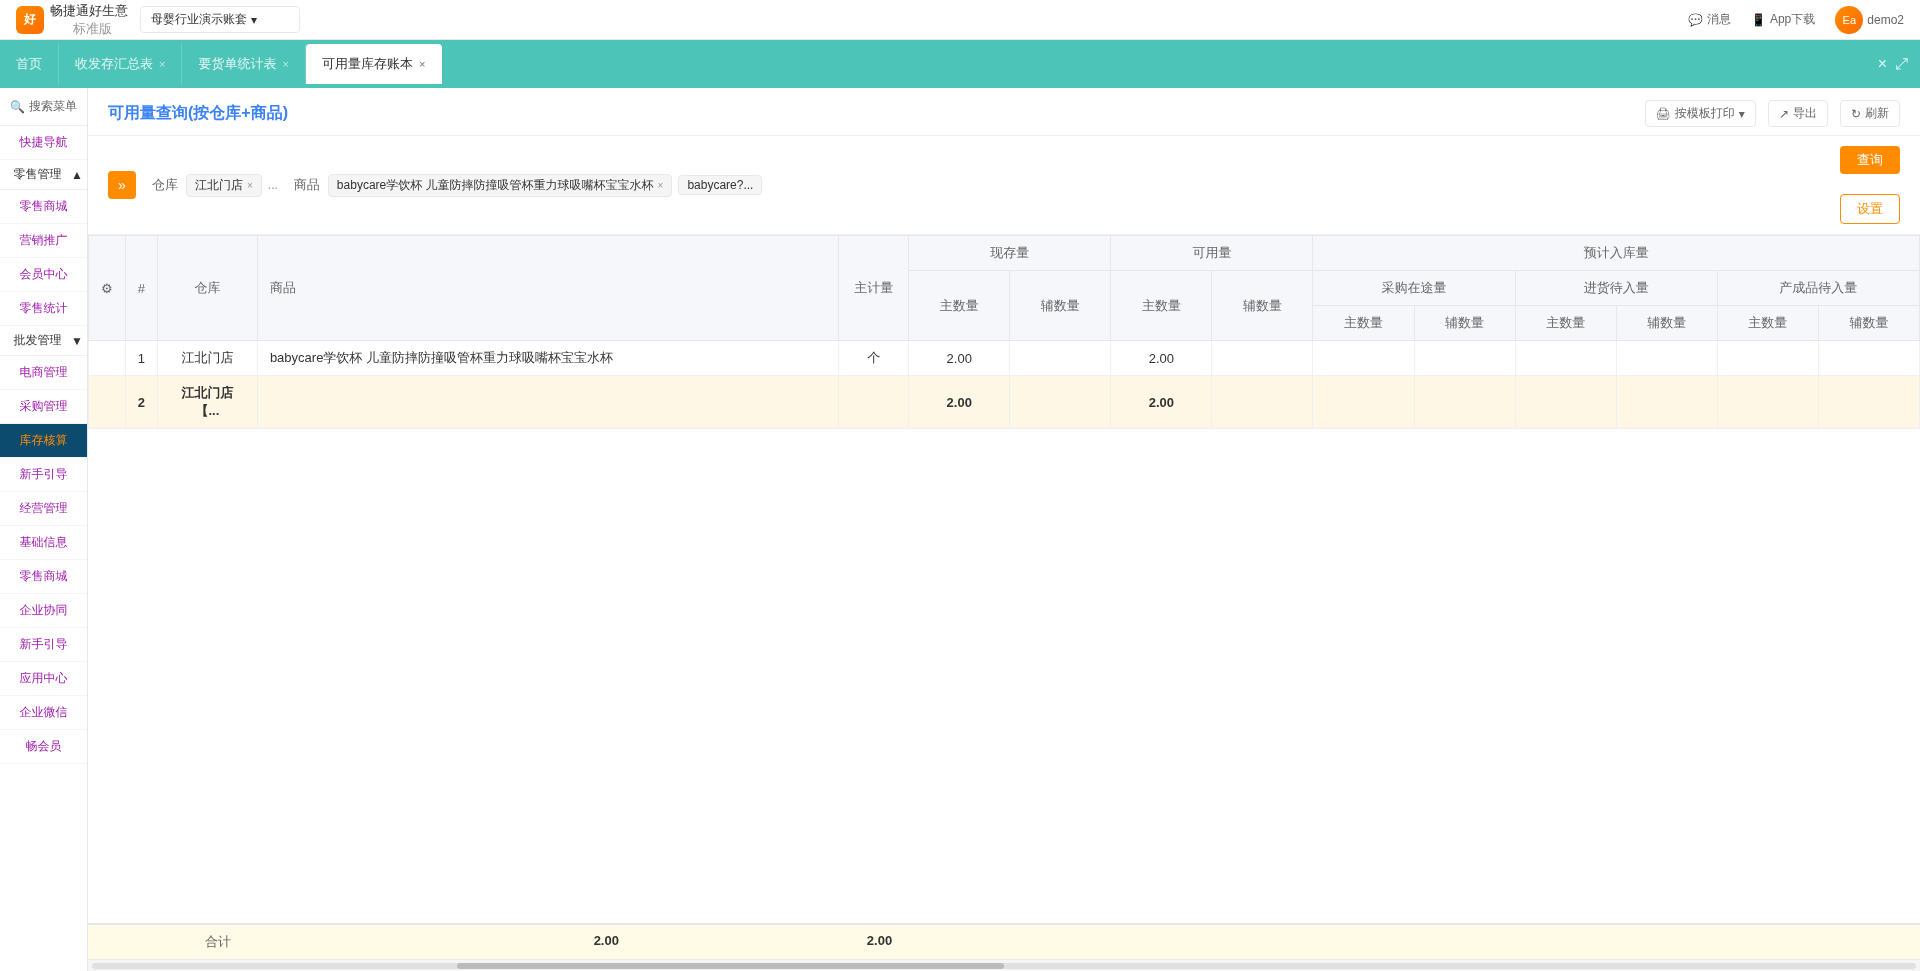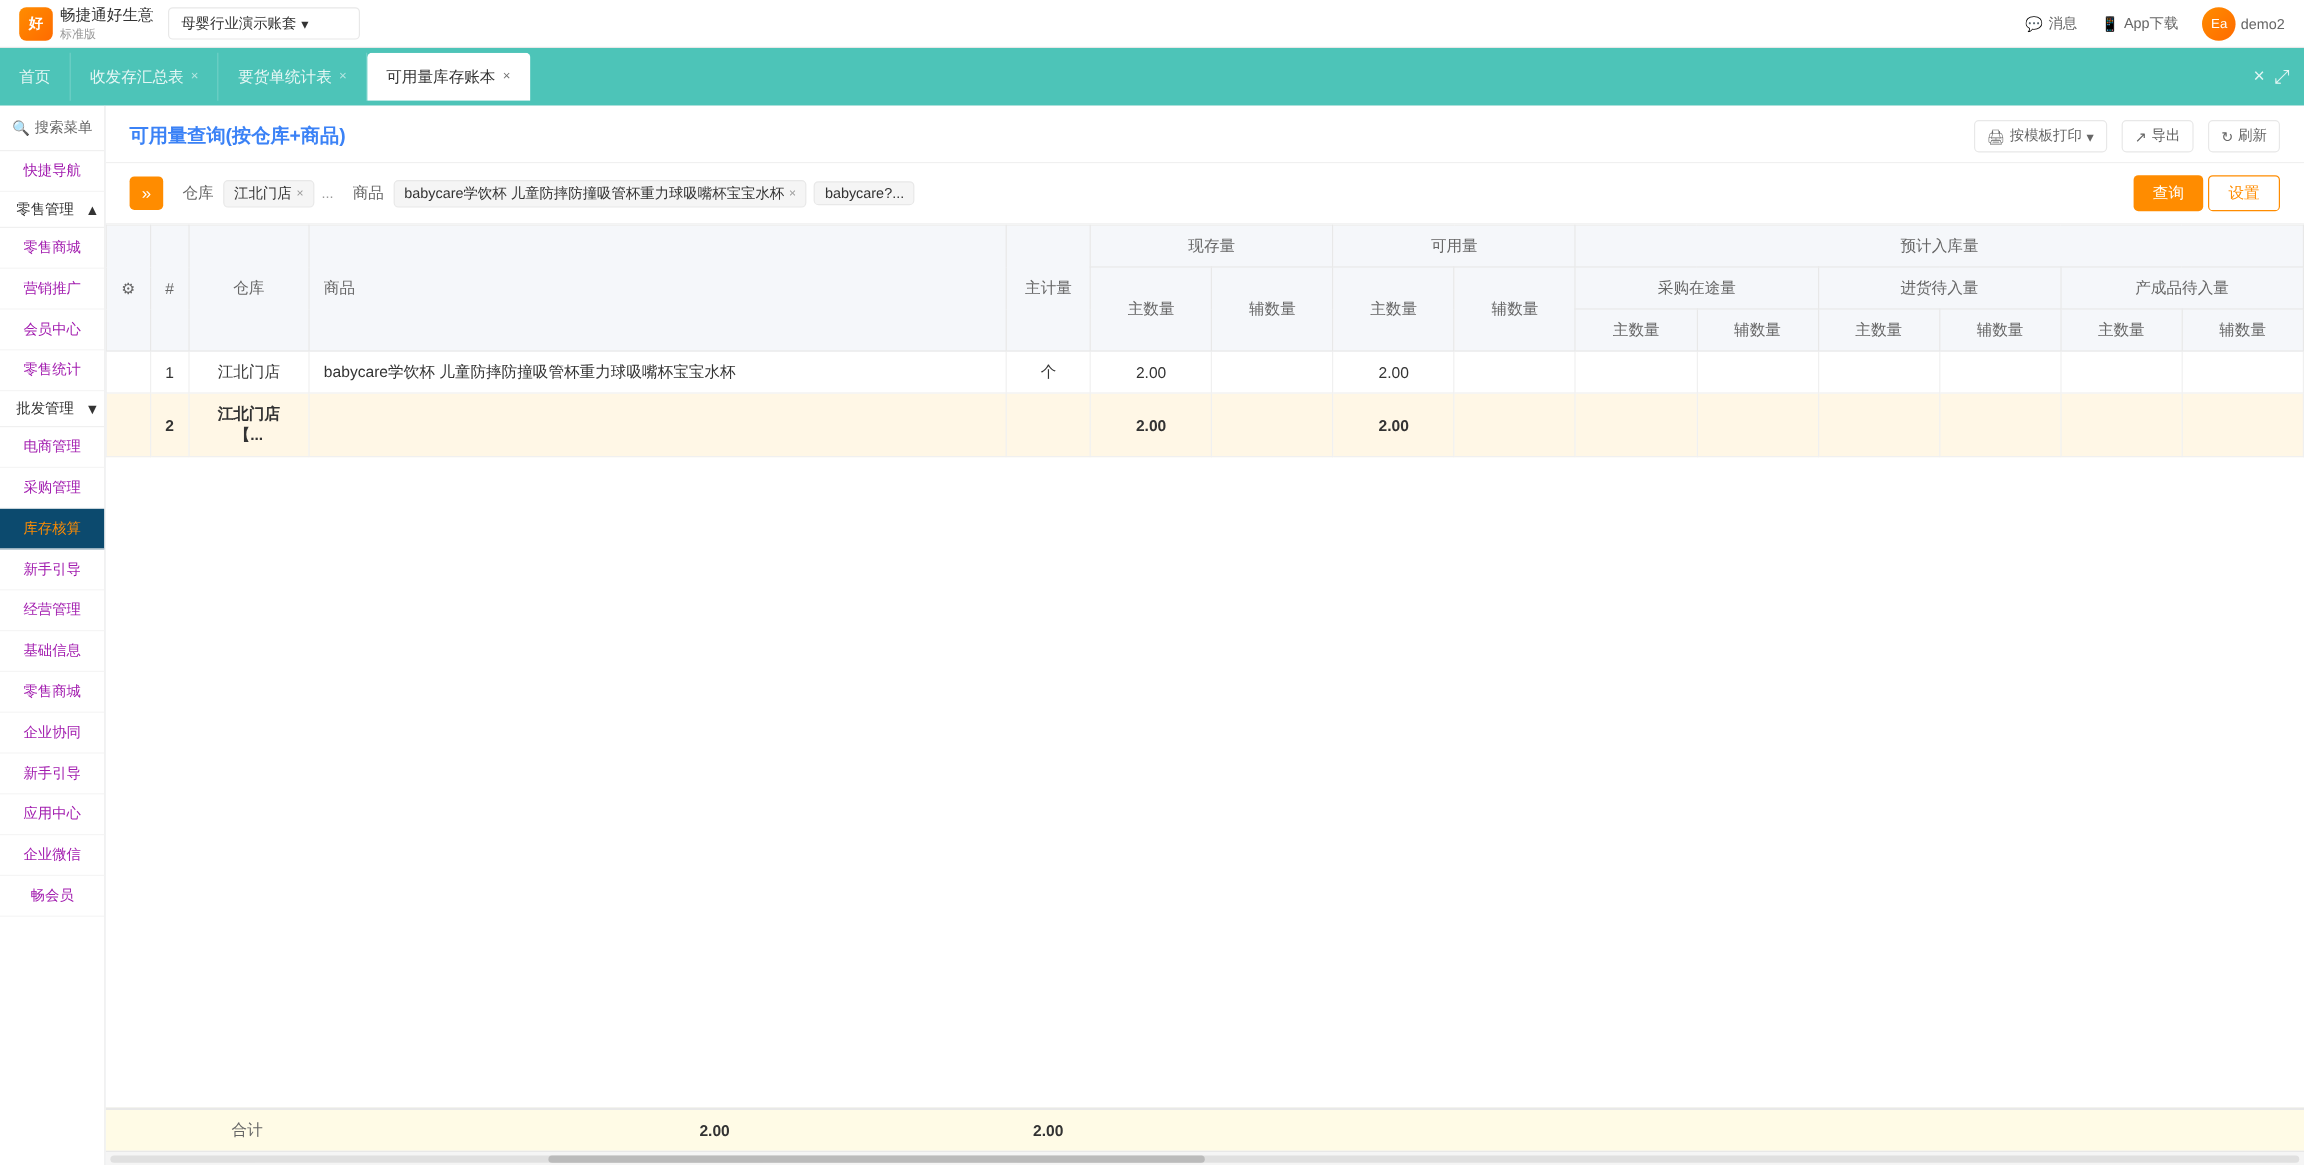--- a/index.html
+++ b/index.html
@@ -12,21 +12,21 @@
       border-bottom: 1px solid #e8e8e8;
       display: flex;
       align-items: center;
       justify-content: space-between;
       padding: 0 16px;
       flex-shrink: 0;
     }
     .top-bar-left { display: flex; align-items: center; gap: 12px; }
     .logo { display: flex; align-items: center; gap: 6px; }
     .logo-icon { width: 28px; height: 28px; background: linear-gradient(135deg, #ff8c00, #ff6b00); border-radius: 6px; display: flex; align-items: center; justify-content: center; color: #fff; font-size: 12px; font-weight: bold; }
-    .logo-badge { font-size: 10px; color: #999; }
+    .logo-badge { font-size: 13px; color: #999; margin-left: 23px; }
     .industry-selector { display: flex; align-items: center; gap: 4px; border: 1px solid #e8e8e8; border-radius: 4px; padding: 4px 10px; cursor: pointer; font-size: 12px; color: #333; background: #fff; min-width: 160px; }
     .top-bar-right { display: flex; align-items: center; gap: 20px; }
     .top-bar-btn { display: flex; align-items: center; gap: 4px; cursor: pointer; color: #666; font-size: 12px; }
     .avatar { width: 28px; height: 28px; border-radius: 50%; background: linear-gradient(135deg, #ff8c00, #ff6b00); display: flex; align-items: center; justify-content: center; color: #fff; font-size: 11px; }
 
     
     .tab-bar {
       height: 48px;
       background: #4dc4b8;
       display: flex;
@@ -125,21 +125,21 @@
     .filter-tag {
       background: #f5f5f5;
       border: 1px solid #e8e8e8;
       border-radius: 4px;
       padding: 2px 8px;
       font-size: 12px;
       display: flex; align-items: center; gap: 4px;
     }
     .filter-tag .tag-close { cursor: pointer; color: #999; font-size: 10px; }
     .filter-more { color: #999; cursor: pointer; font-size: 12px; }
-    .filter-actions { display: flex; flex-direction: row; gap: 4px; margin-left: auto; }
+    .filter-actions { display: flex; flex-direction: column; gap: 20px; margin-left: auto; }
     .btn-query { background: #ff8c00; color: #fff; border: none; border-radius: 4px; padding: 5px 16px; cursor: pointer; font-size: 13px; }
     .btn-settings { background: #fff; color: #ff8c00; border: 1px solid #ff8c00; border-radius: 4px; padding: 5px 16px; cursor: pointer; font-size: 13px; }
 
     
     .table-container {
       flex: 1;
       overflow: auto;
       background: #fff;
       margin: 0;
       padding: 0;
@@ -416,21 +416,21 @@
             <td></td>
             <td></td>
             <td></td>
             <td></td>
             <td></td>
           </tr>
         </tbody>
       </table>
     </div>
 
-    <div style="background:#fffbe6; border-top:2px solid #e8e8e8; display:flex; align-items:center; padding:8px 4px; flex-shrink:0;">
+    <div style="background:#fffbe6; border-top:2px solid #e8e8e8; display:flex; align-items:flex-start; padding:8px 16px; flex-shrink:0;">
       <div style="width:36px;"></div>
       <div style="width:28px;"></div>
       <div style="width:100px; text-align:center; font-size:13px; color:#666;">合计</div>
       <div style="min-width:200px;"></div>
       <div style="width:70px;"></div>
       <div style="flex:1; text-align:center; font-weight:bold;">2.00</div>
       <div style="flex:1; text-align:center; font-weight:bold;"></div>
       <div style="flex:1; text-align:center; font-weight:bold;">2.00</div>
       <div style="flex:1; text-align:center; font-weight:bold;"></div>
       <div style="flex:1; text-align:center;"></div>

